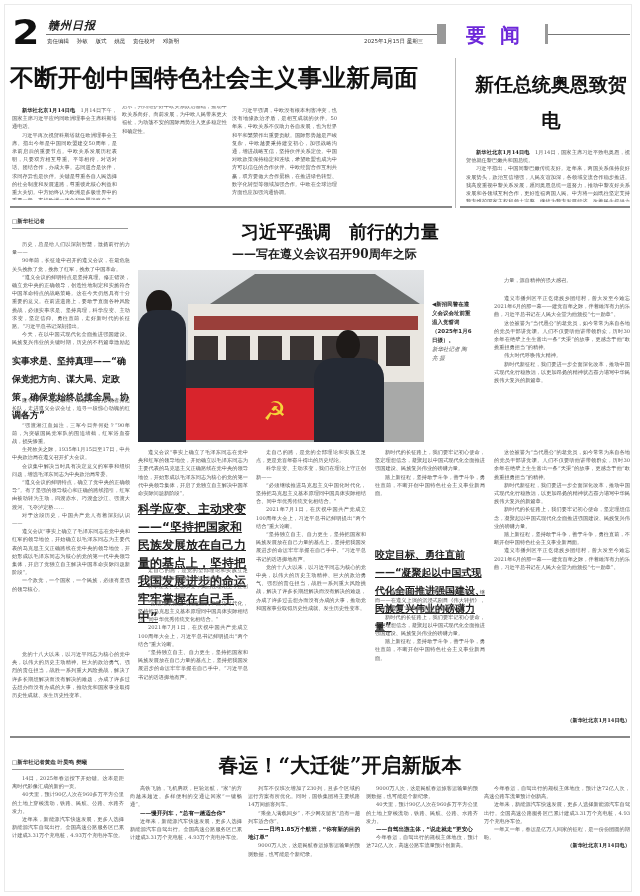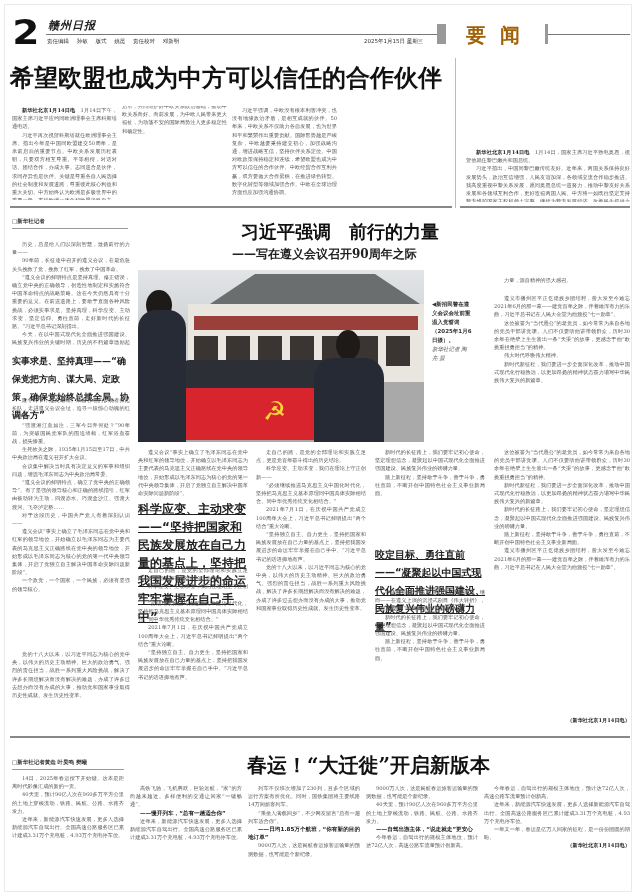--- a/index.html
+++ b/index.html
@@ -9,21 +9,21 @@
   .page { position: absolute; left: 4px; top: 4px; width: 628px; height: 888px; background: #fff; border: 1px solid #eaeaea; }
 
   
   .masthead { position: absolute; left: 0; top: 0; width: 640px; height: 52px; }
   .page-num { position: absolute; left: 14px; top: 17px; font-family: "DejaVu Sans", sans-serif; font-weight: 900; font-size: 34px; line-height: 30px; color: #111; transform: scaleX(1.15); }
   .paper-name { position: absolute; left: 48px; top: 18px; font-family: "DejaVu Serif", serif; font-style: italic; font-weight: bold; font-size: 11px; color: #222; letter-spacing: 1px; }
   .head-rule-left { position: absolute; left: 46px; top: 34px; width: 395px; height: 1px; background: #777; }
   .editors { position: absolute; left: 47px; top: 38px; font-family: "DejaVu Sans", sans-serif; font-size: 5.5px; color: #333; word-spacing: 6px; }
   .date { position: absolute; left: 364px; top: 38px; font-family: "DejaVu Sans", sans-serif; font-size: 5.5px; color: #333; }
   .section-block { position: absolute; left: 437px; top: 24px; width: 9px; height: 20px; background: #999; }
-  .section-title { position: absolute; left: 466px; top: 22px; font-family: "DejaVu Serif", serif; font-weight: bold; font-size: 20px; letter-spacing: 14px; color: #a16207; }
+  .section-title { position: absolute; left: 466px; top: 22px; font-family: "DejaVu Serif", serif; font-weight: bold; font-size: 20px; letter-spacing: 14px; color: #6d28d9; }
   .section-bar2 { position: absolute; left: 545px; top: 24px; width: 3px; height: 20px; background: #999; }
   .head-rule-right { position: absolute; left: 548px; top: 34px; width: 82px; height: 1px; background: #777; }
 
   
   .lead-title { position: absolute; left: 10px; top: 62px; width: 440px; font-family: "DejaVu Sans", sans-serif; font-weight: 900; font-size: 24px; letter-spacing: 0px; color: #111; white-space: nowrap; }
   .vdiv { position: absolute; left: 455px; top: 58px; width: 1px; height: 150px; background: #bbb; }
   .cols { position: absolute; font-size: 5.2px; line-height: 8.2px; color: #555; text-align: justify; }
   .cols p { text-indent: 10px; }
   .byline { font-weight: bold; color: #222; }
 
@@ -68,21 +68,21 @@
   .f-col2 { left: 138px; top: 448px; width: 110px; height: 50px; overflow: hidden; }
   .f-col2b { left: 138px; top: 566px; width: 110px; height: 166px; overflow: hidden; }
   .f-col3 { left: 256px; top: 448px; width: 110px; height: 284px; overflow: hidden; }
   .f-col4 { left: 375px; top: 448px; width: 110px; height: 98px; overflow: hidden; }
   .f-col4b { left: 375px; top: 588px; width: 110px; height: 144px; overflow: hidden; }
   .f-col5a { left: 478px; top: 384px; width: 152px; height: 60px; overflow: hidden; }
   .f-col5 { left: 494px; top: 448px; width: 136px; height: 284px; overflow: hidden; }
   .xinhua-sign { font-weight: bold; color: #222; text-align: right; text-indent: 0; }
 
   
-  .bottom-title { position: absolute; left: 190px; top: 752px; width: 300px; text-align: right; font-family: "DejaVu Serif", serif; font-weight: bold; font-size: 20px; color: #111; white-space: nowrap; }
+  .bottom-title { position: absolute; left: 190px; top: 752px; width: 300px; text-align: center; font-family: "DejaVu Serif", serif; font-weight: bold; font-size: 20px; color: #111; white-space: nowrap; }
   .b-col1 { left: 12px; top: 784px; width: 112px; height: 90px; overflow: hidden; }
   .b-col2 { left: 130px; top: 784px; width: 112px; height: 90px; overflow: hidden; }
   .b-col3 { left: 248px; top: 784px; width: 112px; height: 90px; overflow: hidden; }
   .b-col4 { left: 366px; top: 784px; width: 112px; height: 90px; overflow: hidden; }
   .b-col5 { left: 484px; top: 784px; width: 146px; height: 96px; overflow: hidden; }
   .inline-sub { font-family: "DejaVu Sans", sans-serif; font-weight: bold; color: #222; text-indent: 0; font-size: 5.6px; }
 </style>
 </head>
 <body>
 
@@ -93,38 +93,39 @@
   <div class="paper-name">赣州日报</div>
   <div class="head-rule-left"></div>
   <div class="editors">责任编辑 孙敏 版式 姚昆 责任校对 邓新明</div>
   <div class="date">2025年1月15日 星期三</div>
   <div class="section-block"></div>
   <div class="section-title">要闻</div>
   <div class="section-bar2"></div>
   <div class="head-rule-right"></div>
 </div>
 
-<div class="lead-title">希望欧盟也成为中方可以信任的合作伙伴</div>
+<div class="lead-title">不断开创中国特色社会主义事业新局面</div>
 <div class="cols lead-col1">
   <p><span class="byline">新华社北京1月14日电</span>　<span>1月14日下午，国家主席习近平应约同欧洲理事会主席科斯塔通电话。</span></p>
   <p>习近平再次祝贺科斯塔就任欧洲理事会主席。指出今年是中国同欧盟建交50周年，是承前启后的重要节点。中欧关系发展历程表明，只要双方相互尊重、平等相待，对话对话、团结合作，办成大事。志同道合是伙伴，求同存异也是伙伴。关键是尊重各自人民选择的社会制度和发展道路，尊重彼此核心利益和重大关切。中方始终认为欧洲是多极世界中的重要一极，支持欧洲一体化和欧盟战略自主。双方要总结中欧关系发展经验，从中汲取重要启示，共同维护好中欧关系政治基础，推动中欧关系向好、向前发展，为中欧人民带来更大福祉，为动荡不安的国际局势注入更多稳定性和确定性。</p>
 </div>
 <div class="cols lead-col2">
   <p style="margin-top:-86px">习近平再次祝贺科斯塔就任欧洲理事会主席。指出今年是中国同欧盟建交50周年，是承前启后的重要节点。中欧关系发展历程表明，只要双方相互尊重、平等相待，对话对话、团结合作，办成大事。志同道合是伙伴，求同存异也是伙伴。关键是尊重各自人民选择的社会制度和发展道路，尊重彼此核心利益和重大关切。中方始终认为欧洲是多极世界中的重要一极，支持欧洲一体化和欧盟战略自主。双方要总结中欧关系发展经验，从中汲取重要启示，共同维护好中欧关系政治基础，推动中欧关系向好、向前发展，为中欧人民带来更大福祉，为动荡不安的国际局势注入更多稳定性和确定性。</p>
 </div>
 <div class="cols lead-col3">
   <p>习近平强调，中欧没有根本利害冲突，也没有地缘政治矛盾，是相互成就的伙伴。50年来，中欧关系不仅助力各自发展，也为世界和平和繁荣作出重要贡献。国际形势越是严峻复杂，中欧越要秉持建交初心，加强战略沟通，增进战略互信，坚持伙伴关系定位。中国对欧政策保持稳定和连续，希望欧盟也成为中方可以信任的合作伙伴。中欧经贸合作互利共赢，双方要做大合作蛋糕，在推进绿色转型、数字化转型等领域加强合作。中欧在全球治理方面也应加强沟通协调。</p>
 </div>
 <div class="cols lead-col4">
   
 </div>
 <div class="hr-thick" style="left:10px; top:206px; width:442px;"></div>
 <div class="vdiv"></div>
 
 <div class="right-title">
+  <div>新任总统奥恩致贺电</div>
 </div>
 <div class="cols right-body">
   <p><span class="byline">新华社北京1月14日电</span>　<span>1月14日，国家主席习近平致电奥恩，祝贺他就任黎巴嫩共和国总统。</span></p>
   <p>习近平指出，中国同黎巴嫩传统友好。近年来，两国关系保持良好发展势头，政治互信增强，人民友谊加深，各领域交流合作稳步推进。我高度重视中黎关系发展，愿同奥恩总统一道努力，推动中黎友好关系发展和各领域互利合作，更好造福两国人民。中方将一如既往坚定支持黎方维护国家主权和领土完整，继续为黎方发展经济、改善民生提供力所能及的帮助。</p>
 </div>
 <div class="hr-thick" style="left:460px; top:206px; width:170px;"></div>
 
 <div class="tag" style="left:12px; top:218px;">□新华社记者</div>
 <div class="tag-rule" style="left:12px; top:228px; width:116px;"></div>
 <div class="feature-title">习近平强调　前行的力量</div>

